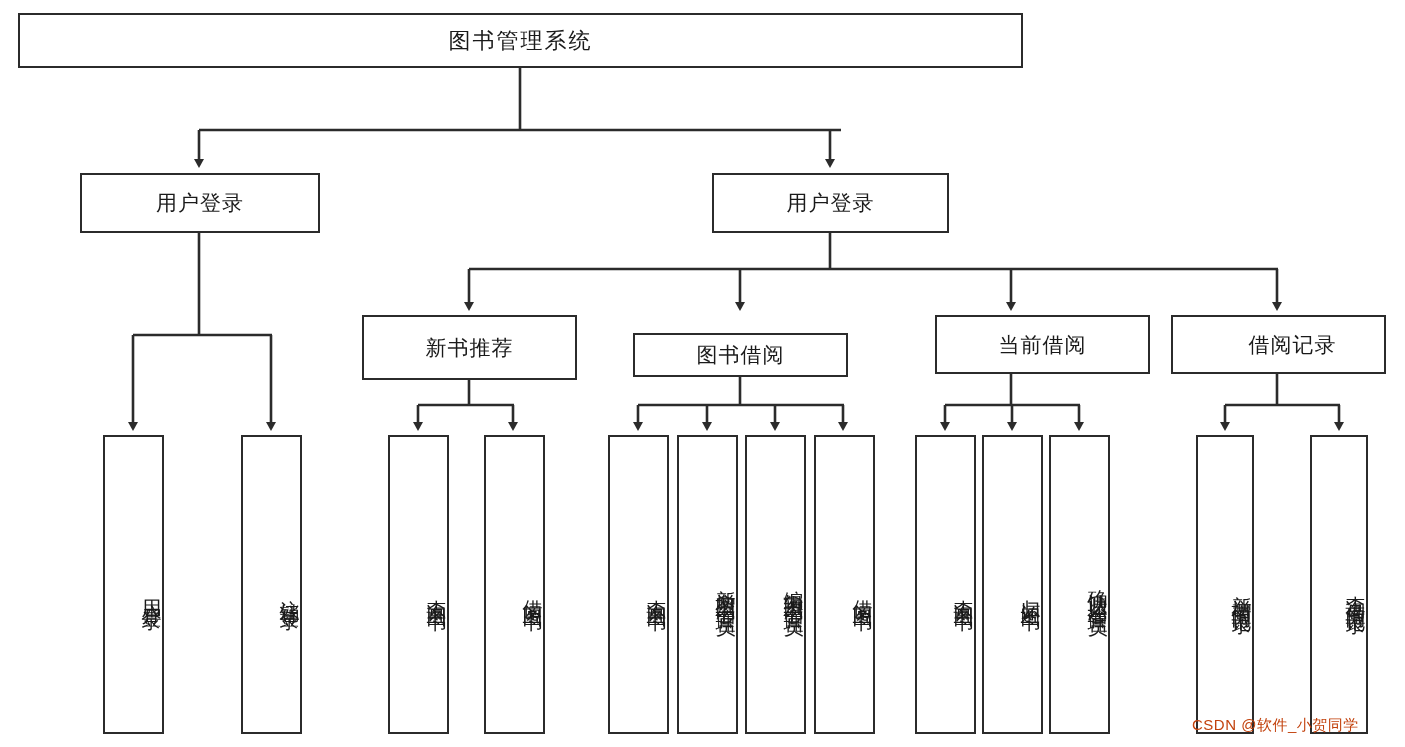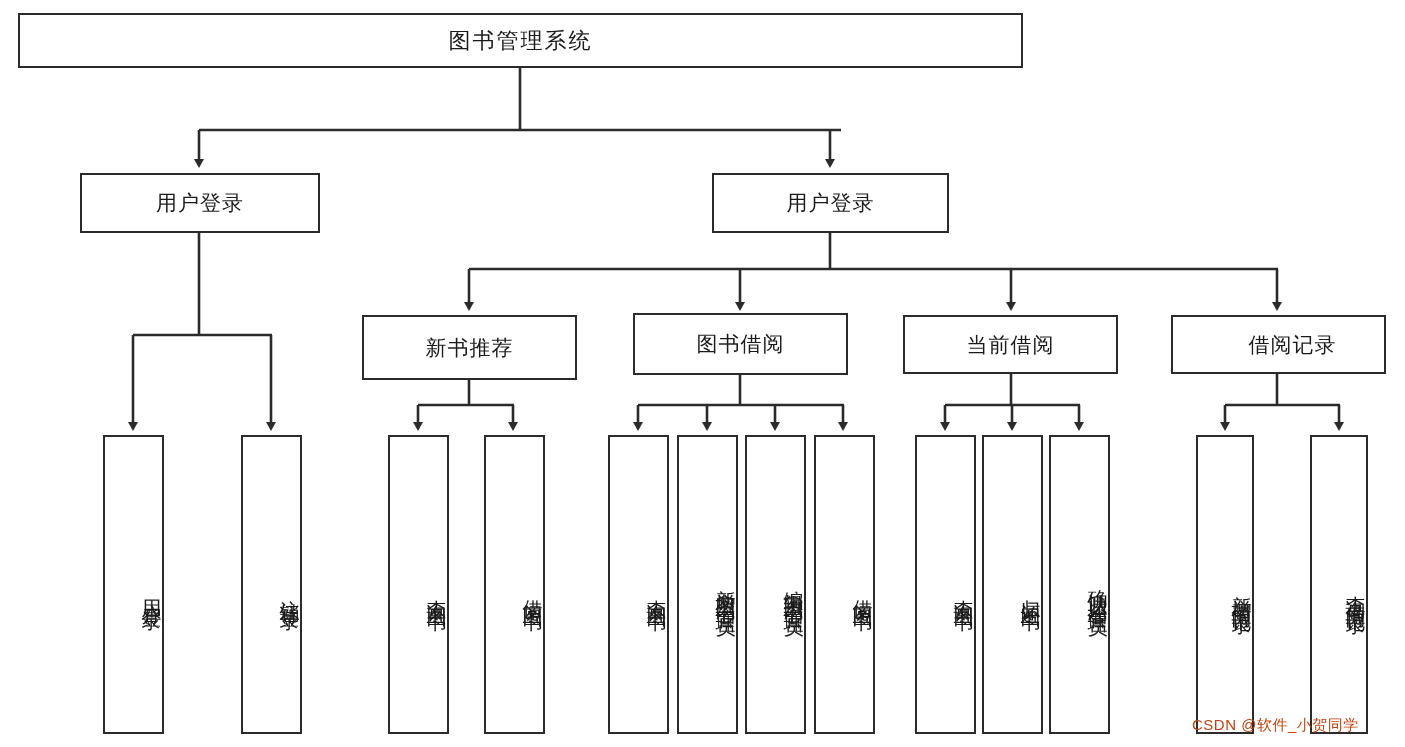--- a/index.html
+++ b/index.html
@@ -72,22 +72,22 @@
       <path d="M1339,405 L1339,423" marker-end="url(#arrow)"></path>
     </g>
   </svg>
 
   <div class="node root" style="left:18px;top:13px;width:1005px;height:55px;text-align:center;">图书管理系统</div>
 
   <div class="node horizontal" style="left:80px;top:173px;width:240px;height:60px;">用户登录</div>
   <div class="node horizontal" style="left:712px;top:173px;width:237px;height:60px;">用户登录</div>
 
   <div class="node horizontal" style="left:362px;top:315px;width:215px;height:65px;">新书推荐</div>
-  <div class="node horizontal" style="left:633px;top:313px;width:215px;height:62px;">图书借阅</div>
-  <div class="node horizontal" style="left:903px;top:315px;width:215px;height:59px;">当前借阅</div>
+  <div class="node horizontal" style="left:633px;top:333px;width:215px;height:44px;">图书借阅</div>
+  <div class="node horizontal" style="left:935px;top:315px;width:215px;height:59px;">当前借阅</div>
   <div class="node horizontal" style="left:1171px;top:315px;width:215px;height:59px;padding-left:28px;">借阅记录</div>
 
   <div class="node vertical" style="left:103px;top:435px;width:61px;height:299px;">用户登录</div>
   <div class="node vertical" style="left:241px;top:435px;width:61px;height:299px;">注销登录</div>
 
   <div class="node vertical" style="left:388px;top:435px;width:61px;height:299px;">查询图书</div>
   <div class="node vertical" style="left:484px;top:435px;width:61px;height:299px;">借阅图书</div>
 
   <div class="node vertical" style="left:608px;top:435px;width:61px;height:299px;">查询图书</div>
   <div class="node vertical" style="left:677px;top:435px;width:61px;height:299px;">新增图书（管理员）</div>

